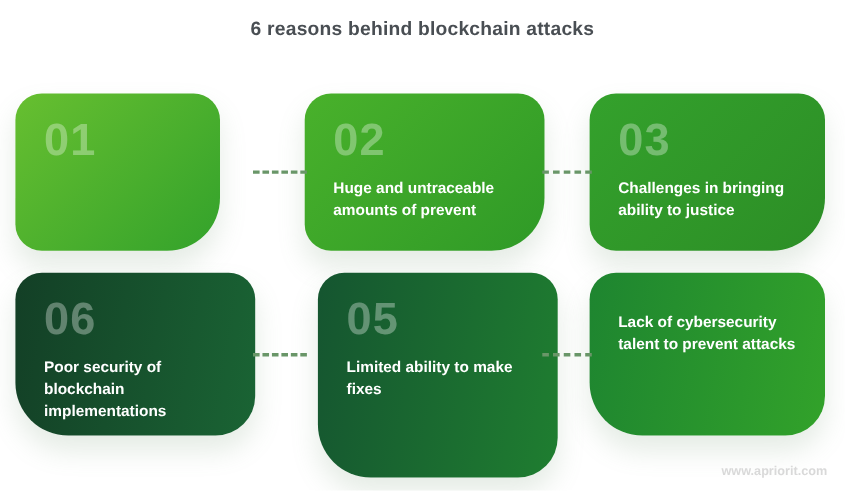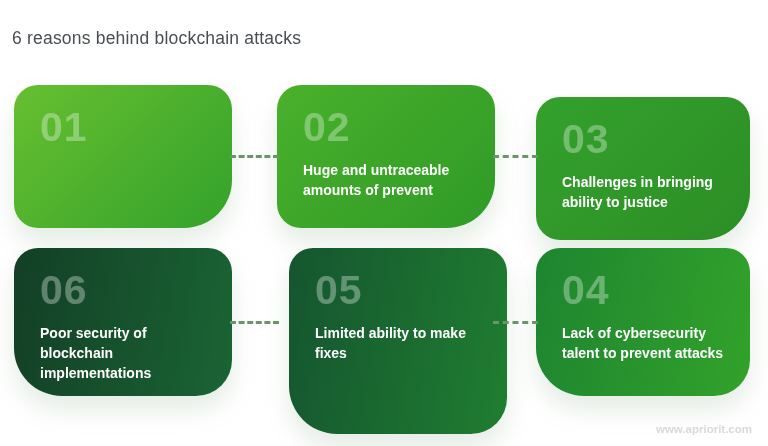--- a/index.html
+++ b/index.html
@@ -10,26 +10,26 @@
   .stage{
     position:relative;
     width:768px;
     height:446px;
     background:#ffffff;
     overflow:hidden;
   }
   .title{
     position:absolute;
     left:0; right:0; top:16px;
-    text-align:left;
+    text-align:center;
     font-size:17.5px;
-    font-weight:400;
+    font-weight:700;
     letter-spacing:0.2px;
     color:var(--title-color,#494e53);
-    margin:12px;
+    margin:0;
   }
   .card{
     position:absolute;
     box-sizing:border-box;
     padding:22px 24px 0 26px;
     box-shadow:0 14px 24px rgba(110,150,110,0.18);
   }
   .card.row-top{ border-radius:24px 24px 48px 24px; }
   .card.row-bottom{ border-radius:24px 24px 36px 48px; }
   .card .num{
@@ -50,23 +50,23 @@
   .connector{
     position:absolute;
     height:0;
     border-top:3px dashed var(--conn-color,#699668);
   }
   .c0{ left:230px; top:155px; width:49px; }
   .c1{ left:493px; top:155px; width:45px; }
   .c2{ left:230px; top:321px; width:49px; }
   .c3{ left:493px; top:321px; width:45px; }
   
-  .p0{ left:14px;  top:85px;  width:218px; height:143px; }
+  .p0{ left:14px;  top:85px;  width:186px; height:143px; }
   .p1{ left:277px; top:85px;  width:218px; height:143px; }
-  .p2{ left:536px; top:85px;  width:214px; height:143px;margin-top:12px; }
+  .p2{ left:536px; top:85px;  width:214px; height:143px; }
   .p3{ left:14px;  top:248px; width:218px; height:148px; }
   .p4{ left:277px; top:248px; width:218px; height:186px;margin-left:12px; }
   .p5{ left:536px; top:248px; width:214px; height:148px; }
   .watermark{
     position:absolute;
     right:16px;
     top:423px;
     font-size:11.5px;
     font-weight:600;
     color:var(--watermark-color,#d9d9d9);
@@ -97,21 +97,20 @@
     <div class="num">06</div>
     <div class="label">Poor security of blockchain implementations</div>
   </div>
 
   <div class="card row-bottom p4" style="background: linear-gradient(100deg, rgb(21, 85, 48), rgb(31, 126, 48));">
     <div class="num">05</div>
     <div class="label">Limited ability to make fixes</div>
   </div>
 
   <div class="card row-bottom p5" style="background: linear-gradient(100deg, rgb(30, 133, 48), rgb(50, 162, 42));">
-    <div class="num">04</div>
     <div class="label">Lack of cybersecurity talent to prevent attacks</div>
   </div>
 
   <div class="connector c0"></div>
   <div class="connector c1"></div>
   <div class="connector c2"></div>
   <div class="connector c3"></div>
 
   <div class="watermark">www.apriorit.com</div>
 

